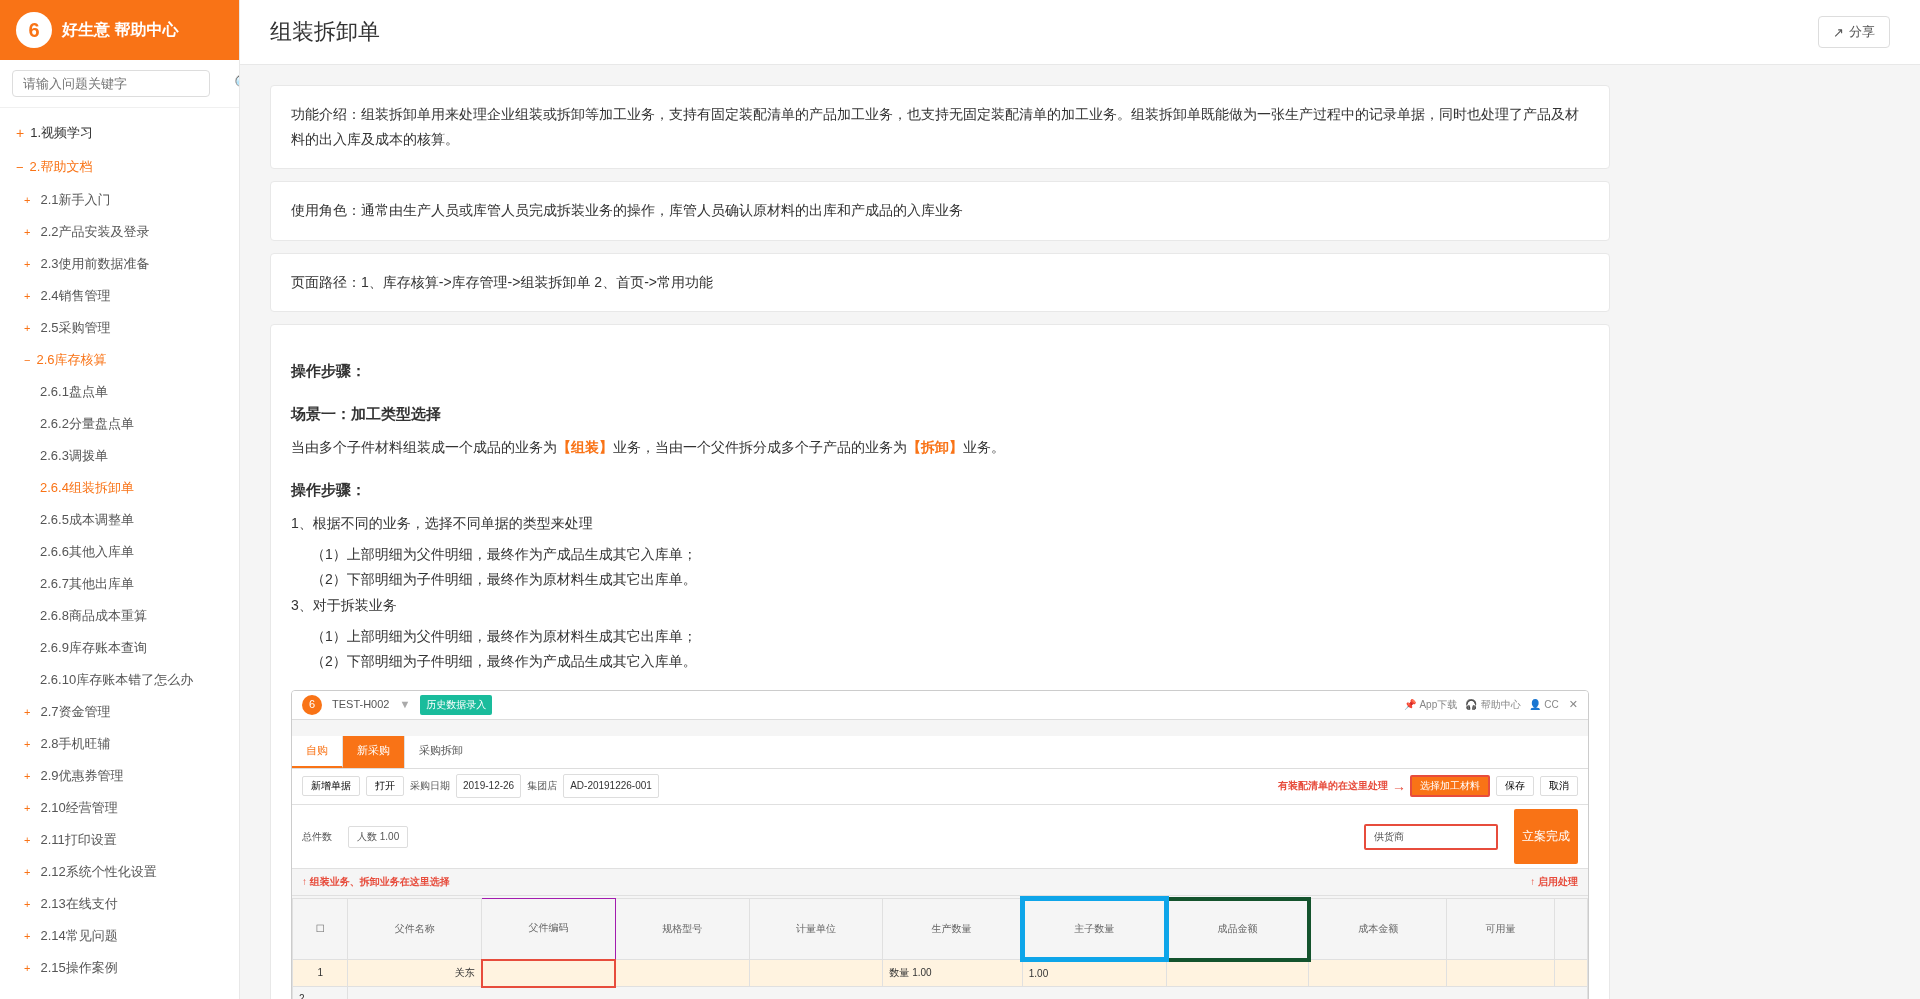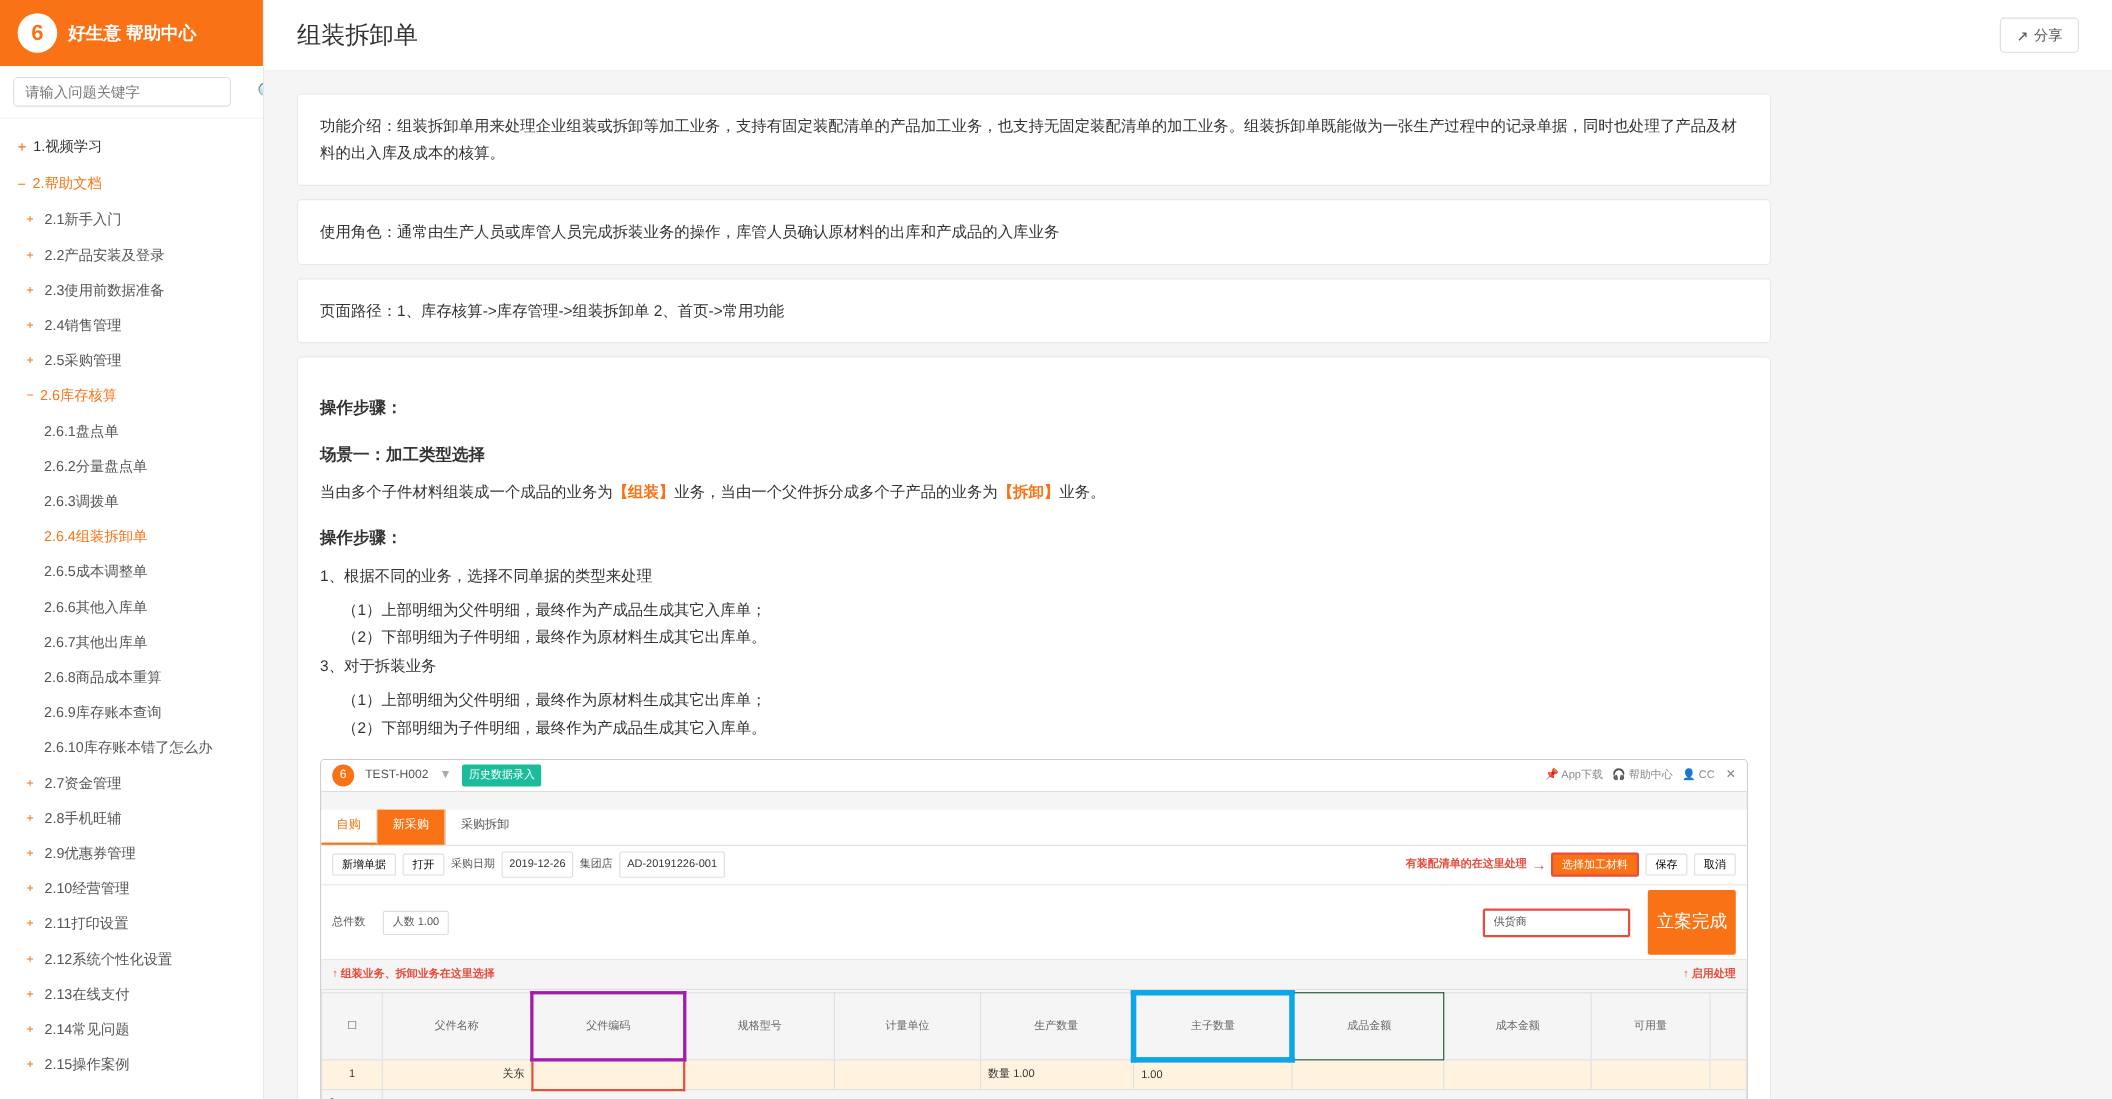--- a/index.html
+++ b/index.html
@@ -383,44 +383,44 @@
 
         <div style="background:#fff; padding:4px 10px; display:flex; align-items:center; gap:16px; border-bottom:1px solid #e0e0e0; font-size:10px; color:#555;">
           <span>总件数</span>
           <span style="border:1px solid #ddd; padding:1px 8px; background:#fff; border-radius:2px;">人数 1.00</span>
           <div style="flex:1;"></div>
 
           <div style="display:flex; align-items:center; gap:4px; border:2px solid #e74c3c; border-radius:2px; padding:2px 8px;">
             <span>供货商</span>
             <span style="width:80px; display:inline-block;"></span>
           </div>
-          <button style="background:#f97316; color:#fff; border:none; padding:19px 8px; border-radius:2px; font-size:16px;">立案完成</button>
+          <button style="background:#f97316; color:#fff; border:none; padding:19px 8px; border-radius:2px; font-size:12px;">立案完成</button>
         </div>
 
         <div style="background:#f5f5f5; padding:4px 10px; display:flex; align-items:center; gap:56px; font-size:10px; border-bottom:1px solid #e0e0e0;">
           <div style="display:flex; align-items:center; gap:4px;">
             <span style="color:#e74c3c; font-weight:bold;">↑ 组装业务、拆卸业务在这里选择</span>
           </div>
           <div style="display:flex; align-items:center; gap:4px; margin-left:auto;">
             <span style="color:#e74c3c; font-weight:bold;">↑ 启用处理</span>
           </div>
         </div>
 
         <div style="overflow-x:auto;">
           <table style="width:100%; border-collapse:collapse; font-size:10px;">
             <thead>
               <tr style="background:#f5f5f5;">
                 <th style="border:1px solid #e0e0e0; padding:3px 6px; font-weight:normal; color:#666; text-align:center;">☐</th>
                 <th style="border:1px solid #e0e0e0; padding:3px 6px; font-weight:normal; color:#666;">父件名称</th>
-                <th style="border:3px solid #a21caf; padding:3px 6px; font-weight:normal; color:#666;">父件编码</th>
+                <th style="border:1px solid #a21caf; padding:3px 6px; font-weight:normal; color:#666;font-family:Liberation Mono, monospace;">父件编码</th>
                 <th style="border:1px solid #e0e0e0; padding:3px 6px; font-weight:normal; color:#666;">规格型号</th>
                 <th style="border:1px solid #e0e0e0; padding:3px 6px; font-weight:normal; color:#666;">计量单位</th>
                 <th style="border:1px solid #e0e0e0; padding:3px 6px; font-weight:normal; color:#666;">生产数量</th>
                 <th style="border:5px solid #0ea5e9; padding:19px 6px; font-weight:normal; color:#666;">主子数量</th>
-                <th style="border:1px solid #14532d; padding:3px 6px; font-weight:normal; color:#666;">成品金额</th>
+                <th style="border:4px solid #14532d; padding:3px 6px; font-weight:normal; color:#666;">成品金额</th>
                 <th style="border:1px solid #e0e0e0; padding:3px 6px; font-weight:normal; color:#666;">成本金额</th>
                 <th style="border:1px solid #e0e0e0; padding:3px 6px; font-weight:normal; color:#666;">可用量</th>
                 <th style="border:1px solid #e0e0e0; padding:3px 6px; font-weight:normal; color:#666;"></th>
               </tr>
             </thead>
             <tbody>
               <tr style="background:#fff3e0;">
                 <td style="border:1px solid #e0e0e0; padding:3px 6px; text-align:center;">1</td>
                 <td style="border:1px solid #e0e0e0; padding:3px 6px;text-align:right;">关东</td>
                 <td style="border:2px solid #e74c3c; padding:3px 6px;"></td>

